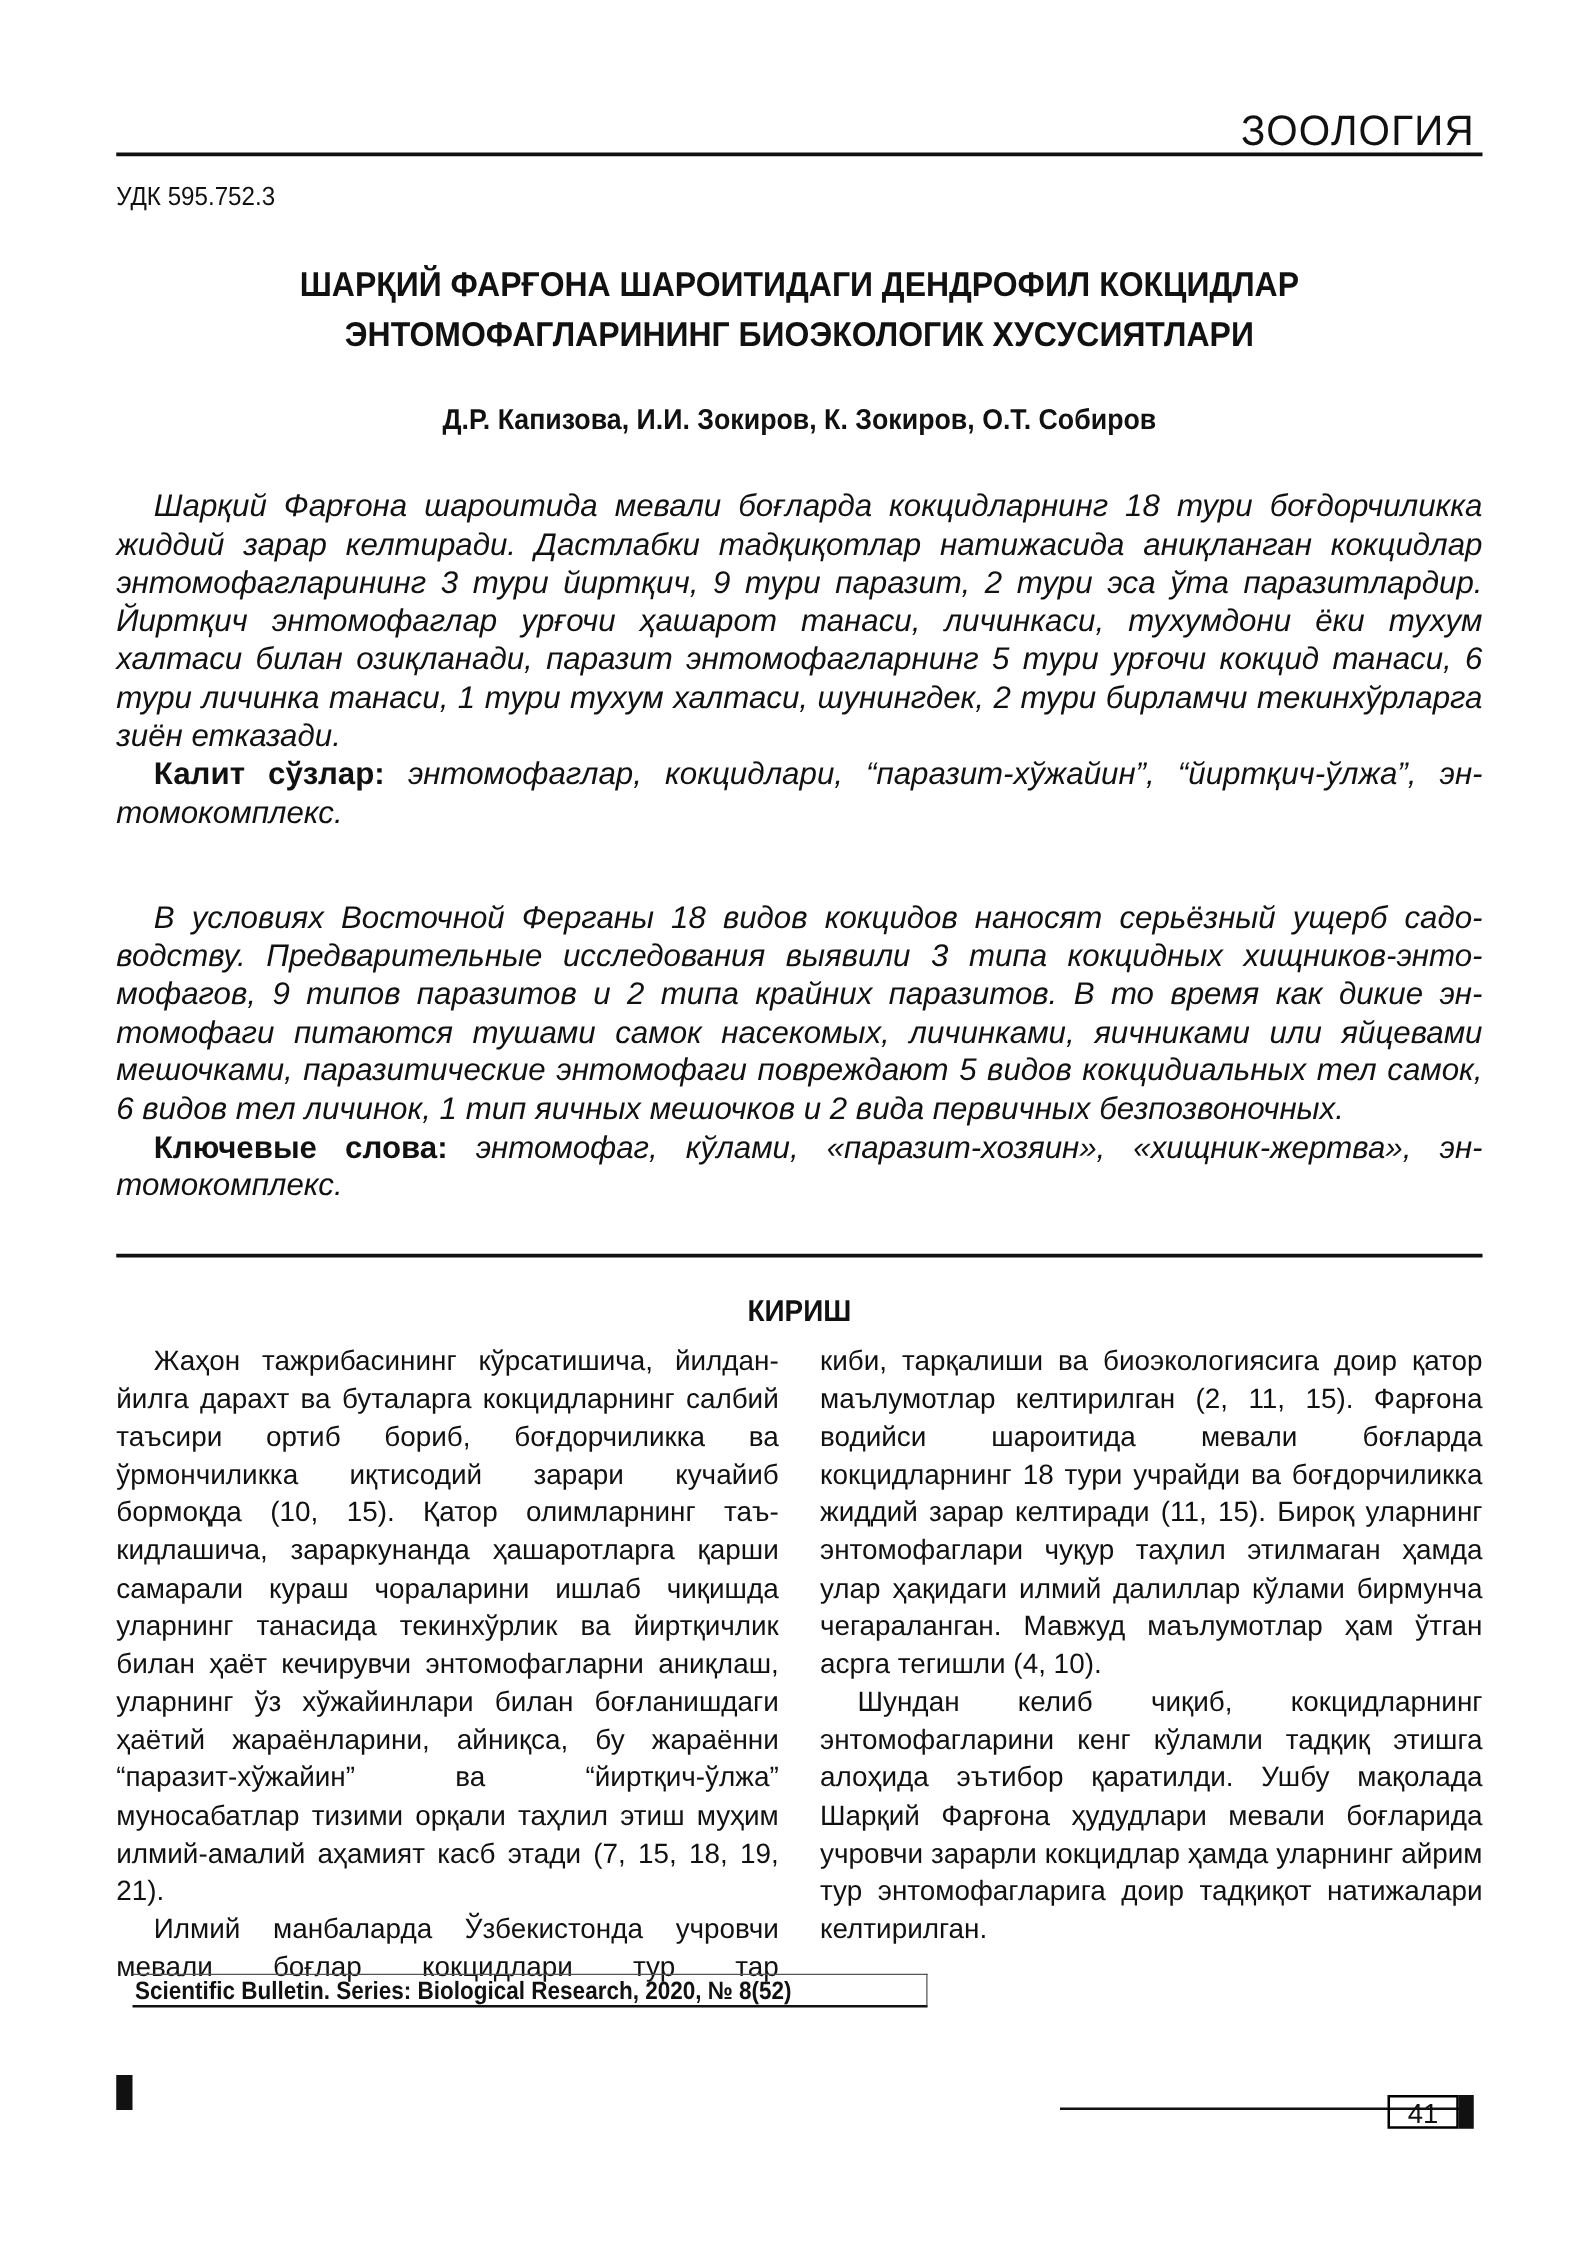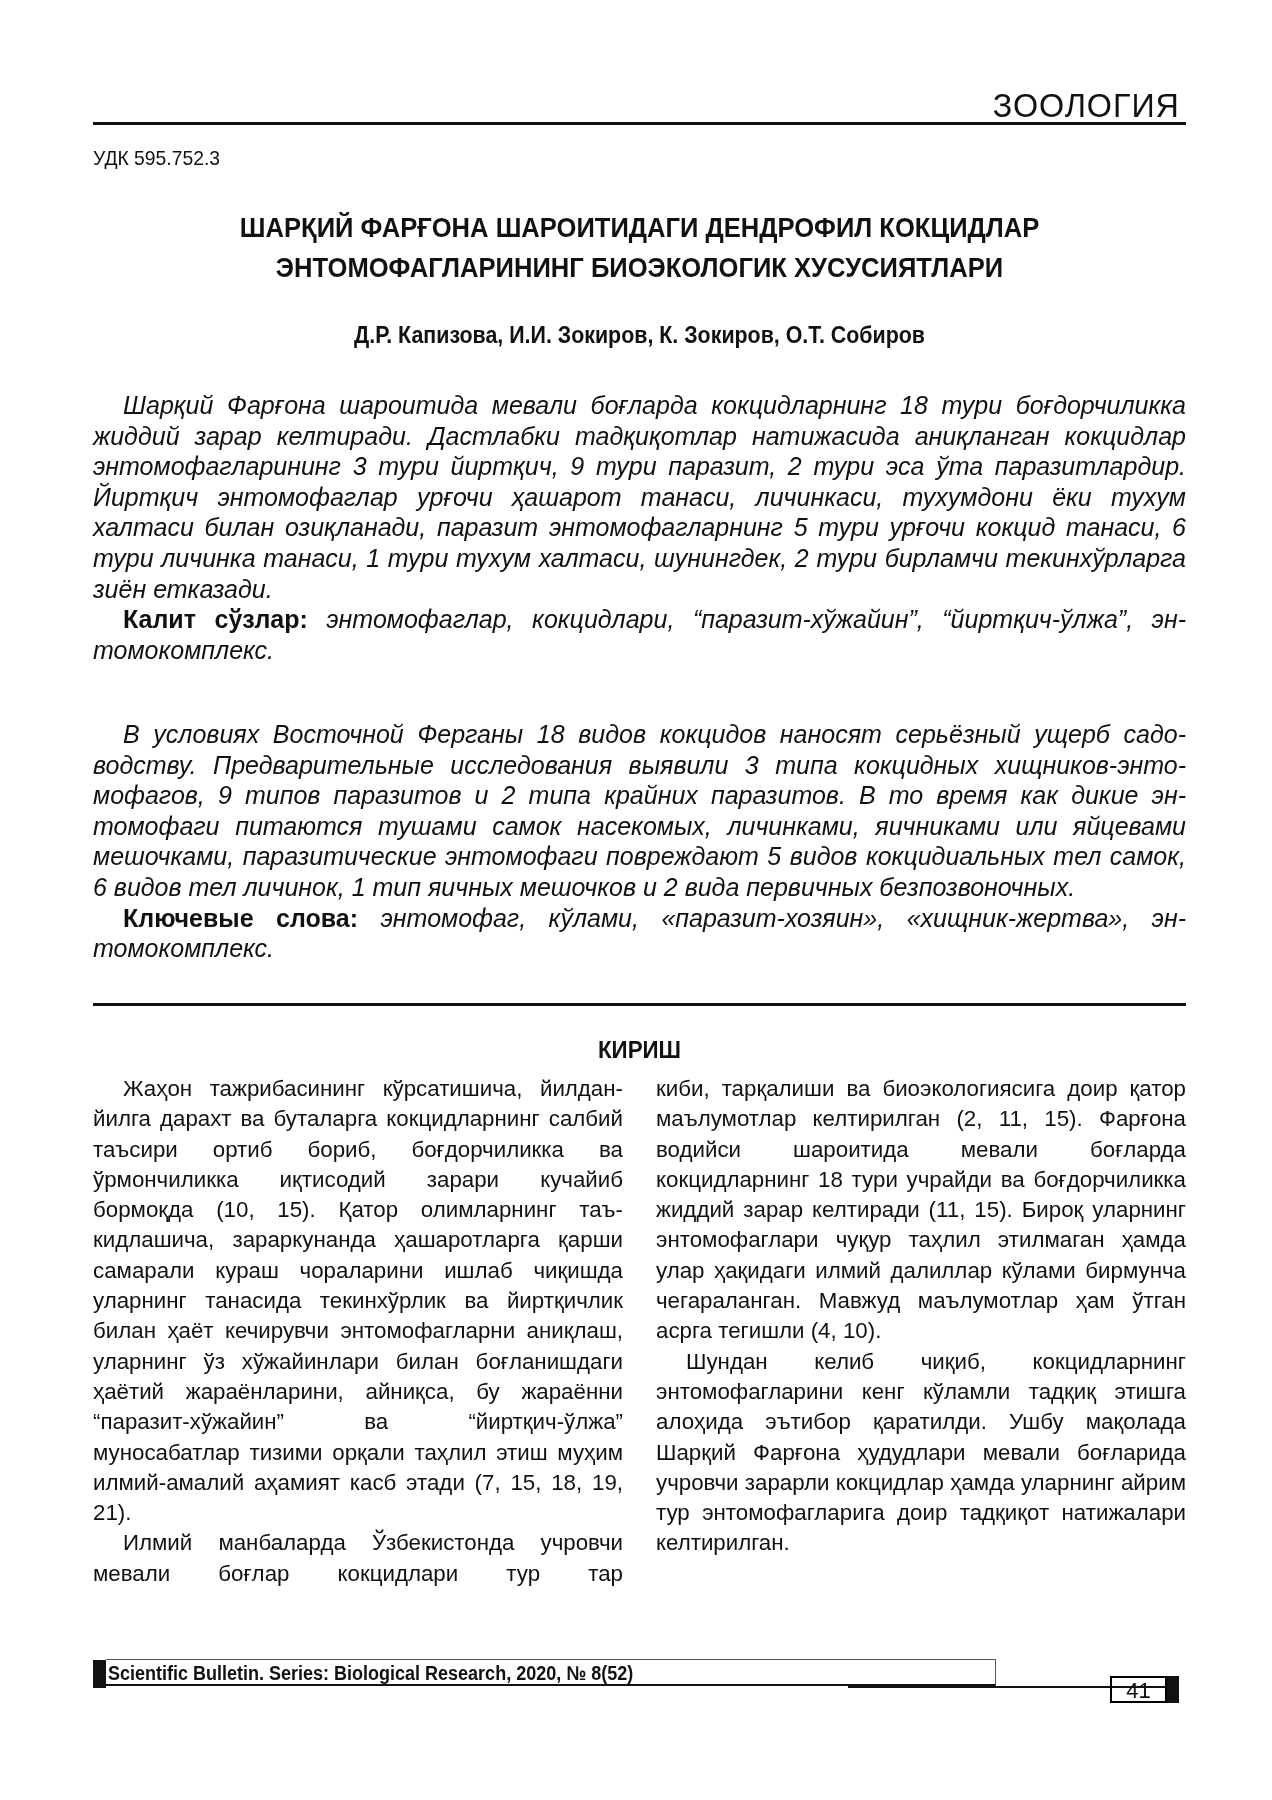--- a/index.html
+++ b/index.html
@@ -60,21 +60,21 @@
     font-size: 22.3px; line-height: 30.3px; text-align: justify;
     hyphens: manual;
   }
   .col p { margin: 0; text-indent: 30px; }
   .col p.cont { text-indent: 0; }
   .col-left { left: 93px; top: 1074px; }
   .col-right { left: 656px; top: 1074px; }
 
   .footer-bar-left { left: 93px; top: 1660px; width: 13px; height: 28px; background: #111; }
   .footer-box {
-    left: 106px; top: 1659px; width: 890px; height: 27px;
+    left: 106px; top: 1579px; width: 636px; height: 27px;
     border: 1px solid #555; border-left: none; border-bottom: 2px solid #111;
     font-family: "Liberation Sans", sans-serif; font-weight: 700; font-size: 20px;
     line-height: 27px; padding-left: 2px; box-sizing: border-box;
     white-space: nowrap;
   }
   .footer-box span { display: inline-block; transform: scaleX(0.9); transform-origin: left; }
   .footer-rule { left: 848px; top: 1686px; width: 330px; height: 2px; background: #111; }
   .page-num-box {
     left: 1110px; top: 1676px; width: 57px; height: 27px;
     border: 2px solid #000000; box-sizing: border-box;

